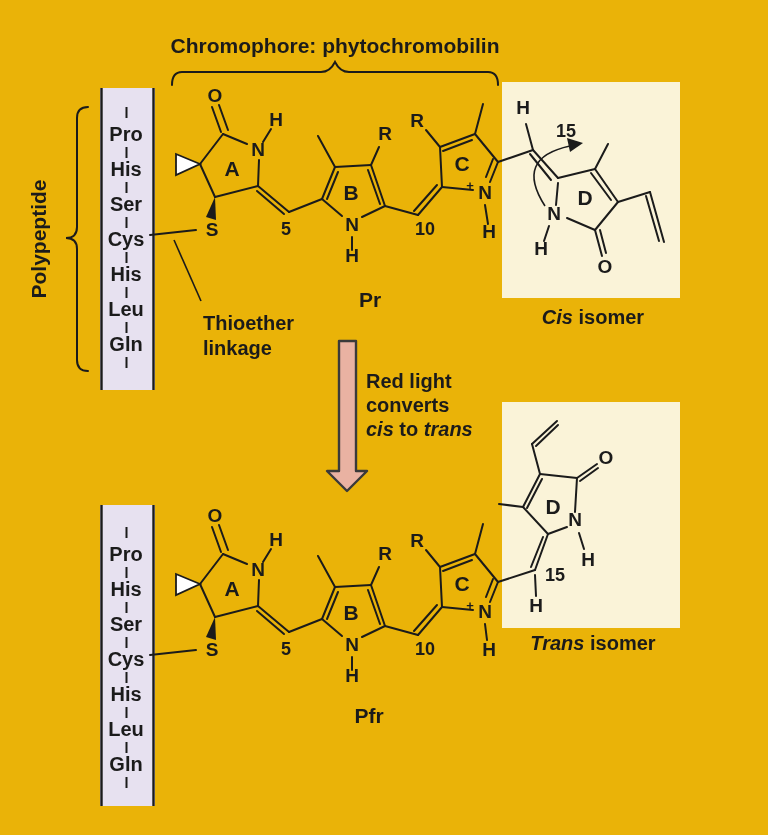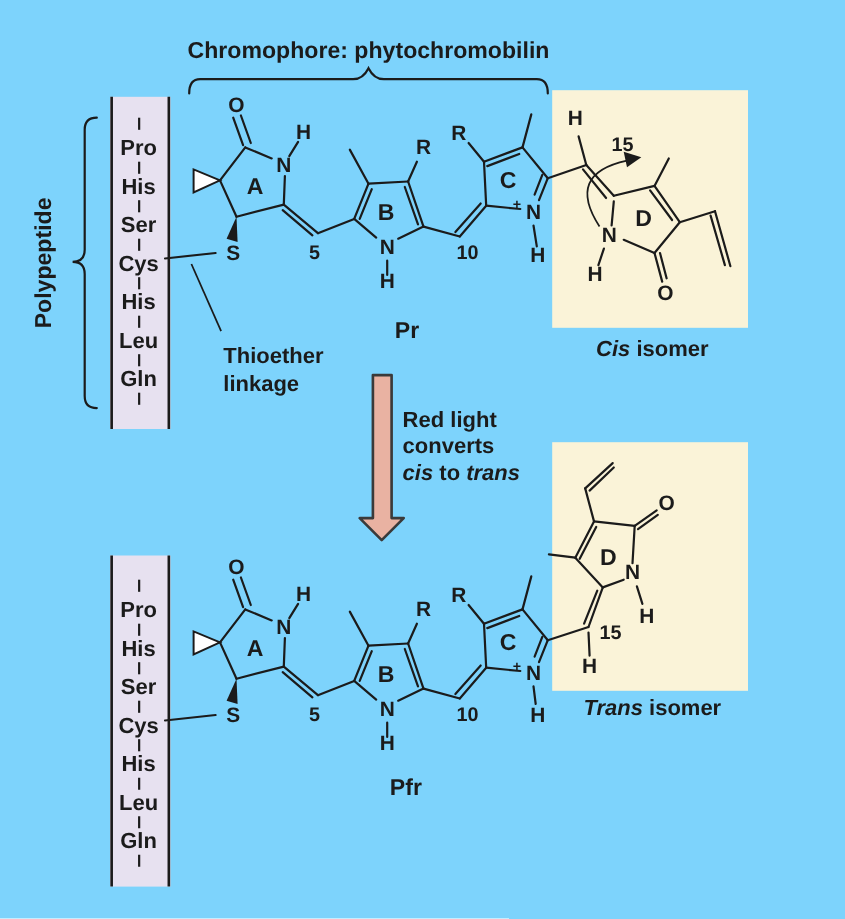--- a/index.html
+++ b/index.html
@@ -1,16 +1,16 @@
 <!DOCTYPE html>
 <html><head>
 <meta charset="utf-8">
 <style>
   html,body{margin:0;padding:0;background:#ffffff;}
-  .canvas{position:relative;width:768px;height:835px;background:#7dd3fc;overflow:hidden;}
+  .canvas{position:relative;width:768px;height:835px;background:#eab308;overflow:hidden;}
   svg{position:absolute;left:0;top:0;}
   svg text{font-family:"Liberation Sans",sans-serif;fill:#1b1b1b;}
   .bond{stroke:#1b1b1b;stroke-width:2;fill:none;stroke-linecap:round;}
   .thin{stroke:#1b1b1b;stroke-width:1.6;fill:none;}
   .border{stroke:#1b1b1b;stroke-width:2.4;}
   .dash{stroke:#1b1b1b;stroke-width:2;}
   .atom{font-size:19px;font-weight:600;text-anchor:middle;}
   .ringlbl{font-size:21px;font-weight:700;text-anchor:middle;}
   .num{font-size:18px;font-weight:600;text-anchor:middle;}
   .plus{font-size:13px;font-weight:700;text-anchor:middle;}

